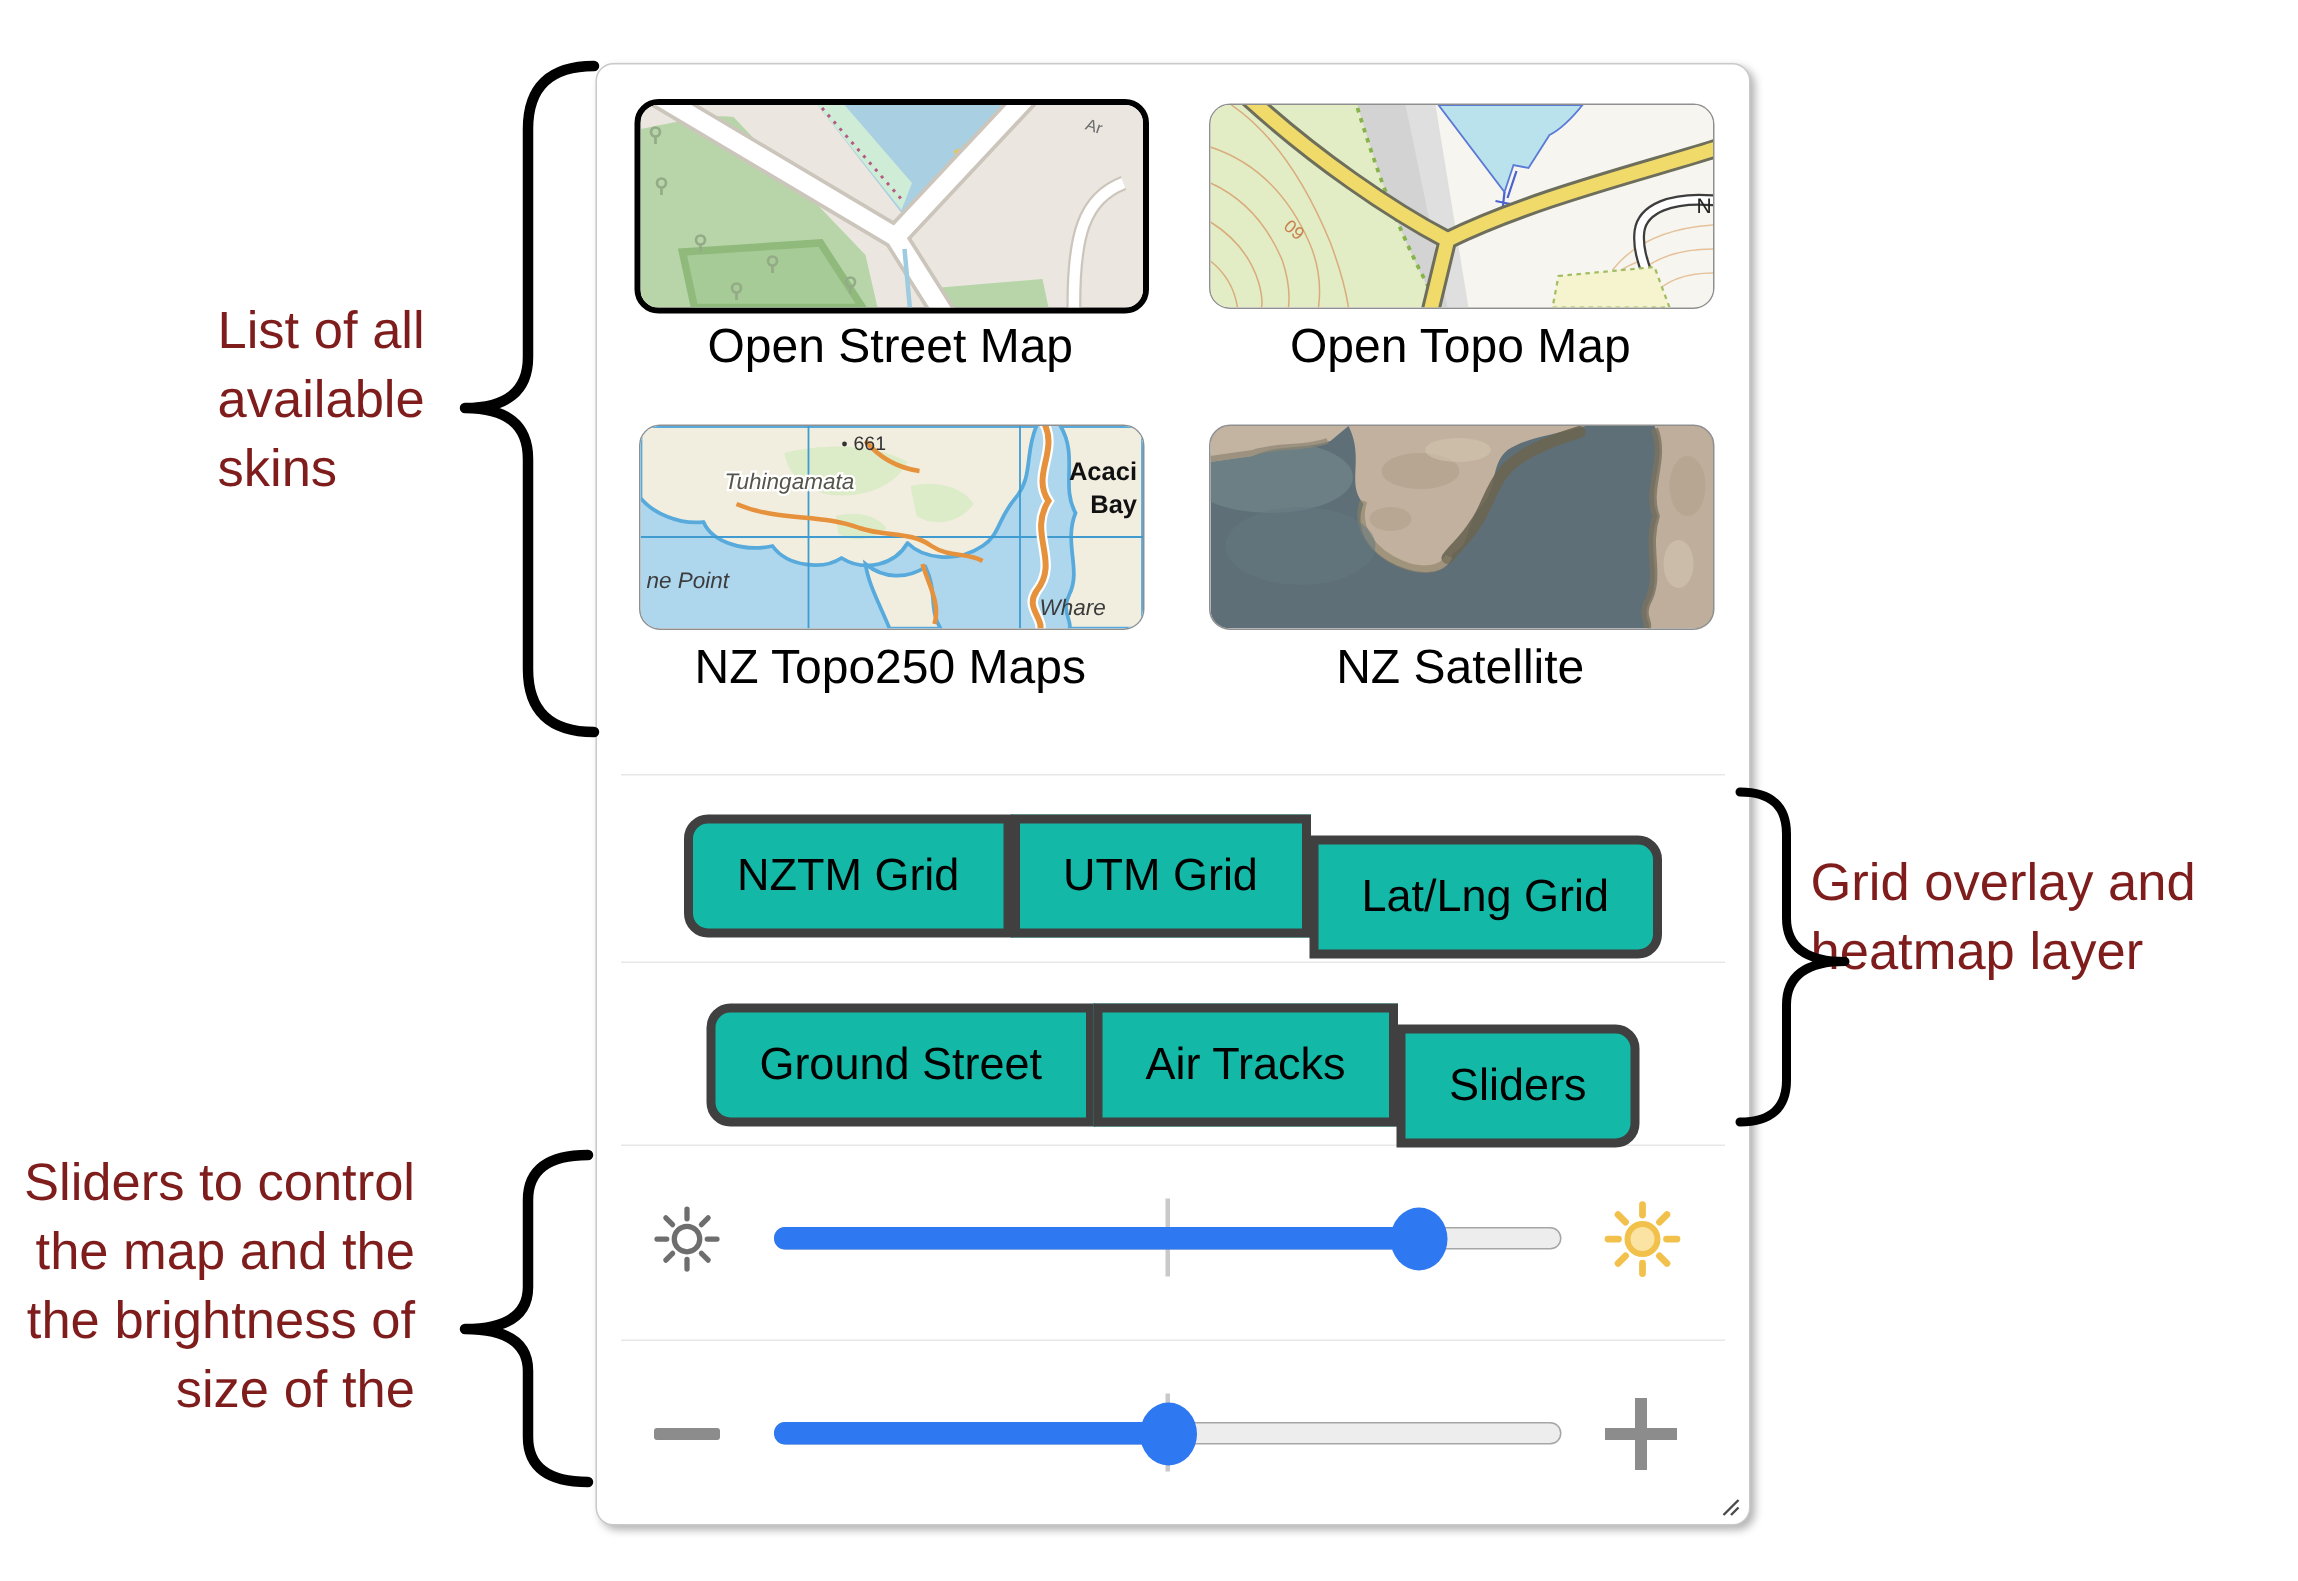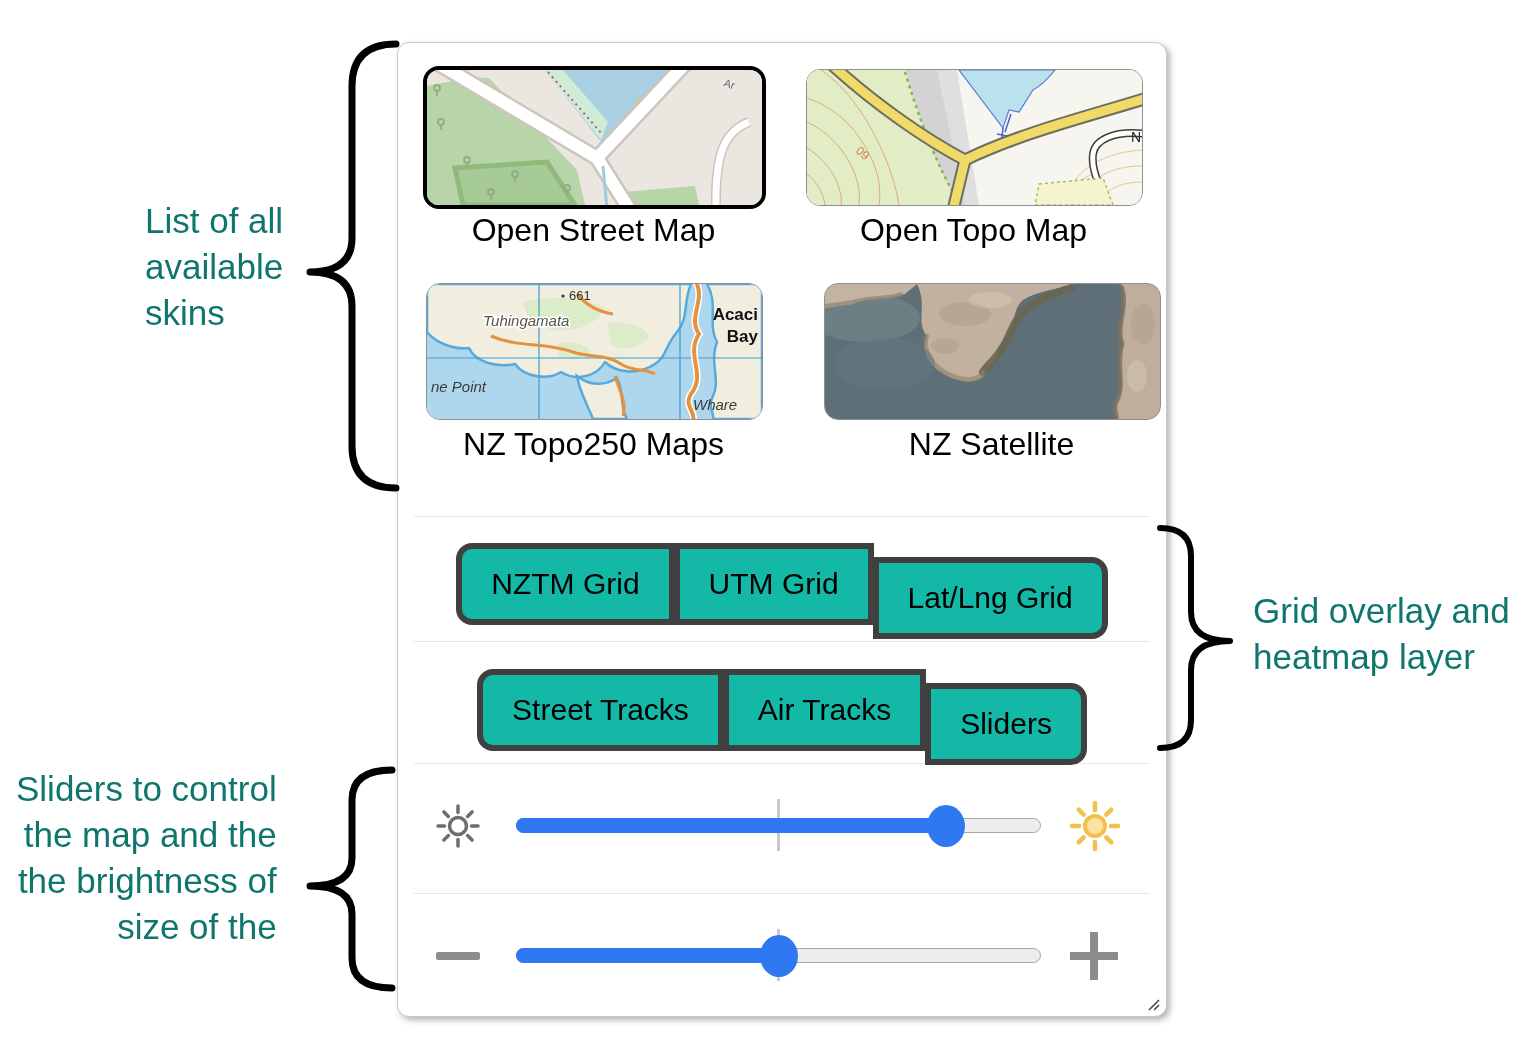--- a/index.html
+++ b/index.html
@@ -1,35 +1,35 @@
 <!DOCTYPE html>
 <html style="--accent: #2e78f2;"><head>
 <meta charset="utf-8">
 <style>
   html,body{margin:0;padding:0;background:#ffffff;}
   .canvas{position:relative;width:1532px;height:1054px;background:#ffffff;
           font-family:"Liberation Sans",sans-serif;overflow:hidden;}
 
   
-  .annotation{position:absolute;color:#0f766e;font-size:35px;line-height:46px;font-weight:400;}
+  .annotation{position:absolute;color:#7f1d1d;font-size:35px;line-height:46px;font-weight:400;}
   .ann-skins{left:145px;top:198px;}
-  .ann-toggles{left:1253px;top:566px;margin-top:22px;}
+  .ann-toggles{left:1207px;top:566px;}
   .ann-sliders{left:16px;top:766px;text-align:right;}
 
   .brace-layer{position:absolute;left:0;top:0;z-index:5;pointer-events:none;}
 
   
   .panel{position:absolute;left:397px;top:42px;width:768px;height:973px;background:#ffffff;
          border:1px solid #c9c9c9;border-radius:12px;box-shadow:3px 3px 6px rgba(0,0,0,.30);z-index:1;}
 
   .skin{position:absolute;width:335px;cursor:pointer;}
   .skin-osm{left:28px;top:26px;}
   .skin-otm{left:408px;top:26px;}
   .skin-topo{left:28px;top:240px;}
-  .skin-sat{left:426px;top:240px;text-decoration:underline;}
+  .skin-sat{left:408px;top:240px;text-decoration:underline;}
   .thumb{width:335px;height:135px;border:1px solid #8f8f8f;border-radius:14px;overflow:hidden;
          background:#eee;box-sizing:content-box;}
   .thumb svg{display:block;width:100%;height:100%;}
   .skin.selected .thumb{border:4px solid #000;margin:-3px 0 0 -3px;border-radius:16px;}
   .skin-label{position:absolute;top:143px;left:0;width:335px;text-align:center;font-size:32px;color:#000;}
   .skin.selected .skin-label{font-weight:normal;}
 
   .divider{position:absolute;left:16px;width:736px;height:1px;background:#e7e7e7;}
   .div-1{top:473px;} .div-2{top:598px;} .div-3{top:720px;} .div-4{top:850px;}
 
@@ -236,21 +236,21 @@
     <div class="divider div-3"></div>
     <div class="divider div-4"></div>
 
     <div class="btn-row btn-row-grid">
       <div class="seg-btn">NZTM Grid</div>
       <div class="seg-btn">UTM Grid</div>
       <div class="seg-btn">Lat/Lng Grid</div>
     </div>
 
     <div class="btn-row btn-row-layers">
-      <div class="seg-btn">Street Tracks</div>
+      <div class="seg-btn">Ground Street</div>
       <div class="seg-btn">Air Tracks</div>
       <div class="seg-btn">Sliders</div>
     </div>
 
     <div class="slider-row row-brightness">
       <svg class="end-icon icon-dim-sun" width="48" height="48" viewBox="0 0 48 48">
         <circle cx="24" cy="24" r="8.5" fill="none" stroke="#6e6e6e" stroke-width="3.5"></circle>
         <g stroke="#6e6e6e" stroke-width="3.5" stroke-linecap="round">
           <line x1="24" y1="10.5" x2="24" y2="4"></line>
             <line x1="24" y1="37.5" x2="24" y2="44"></line>

